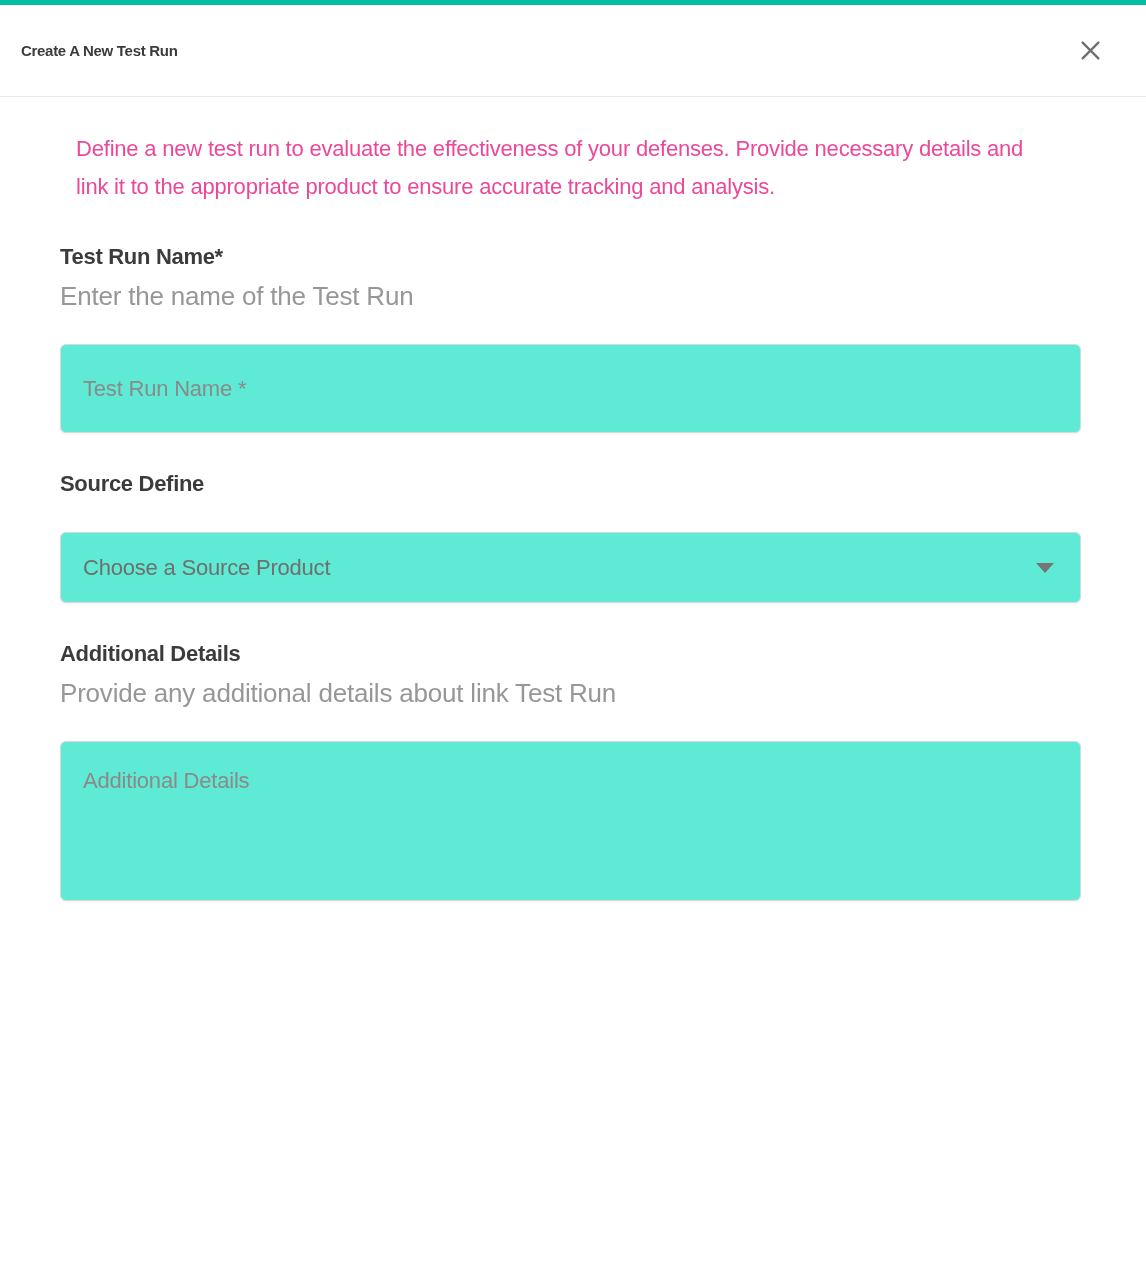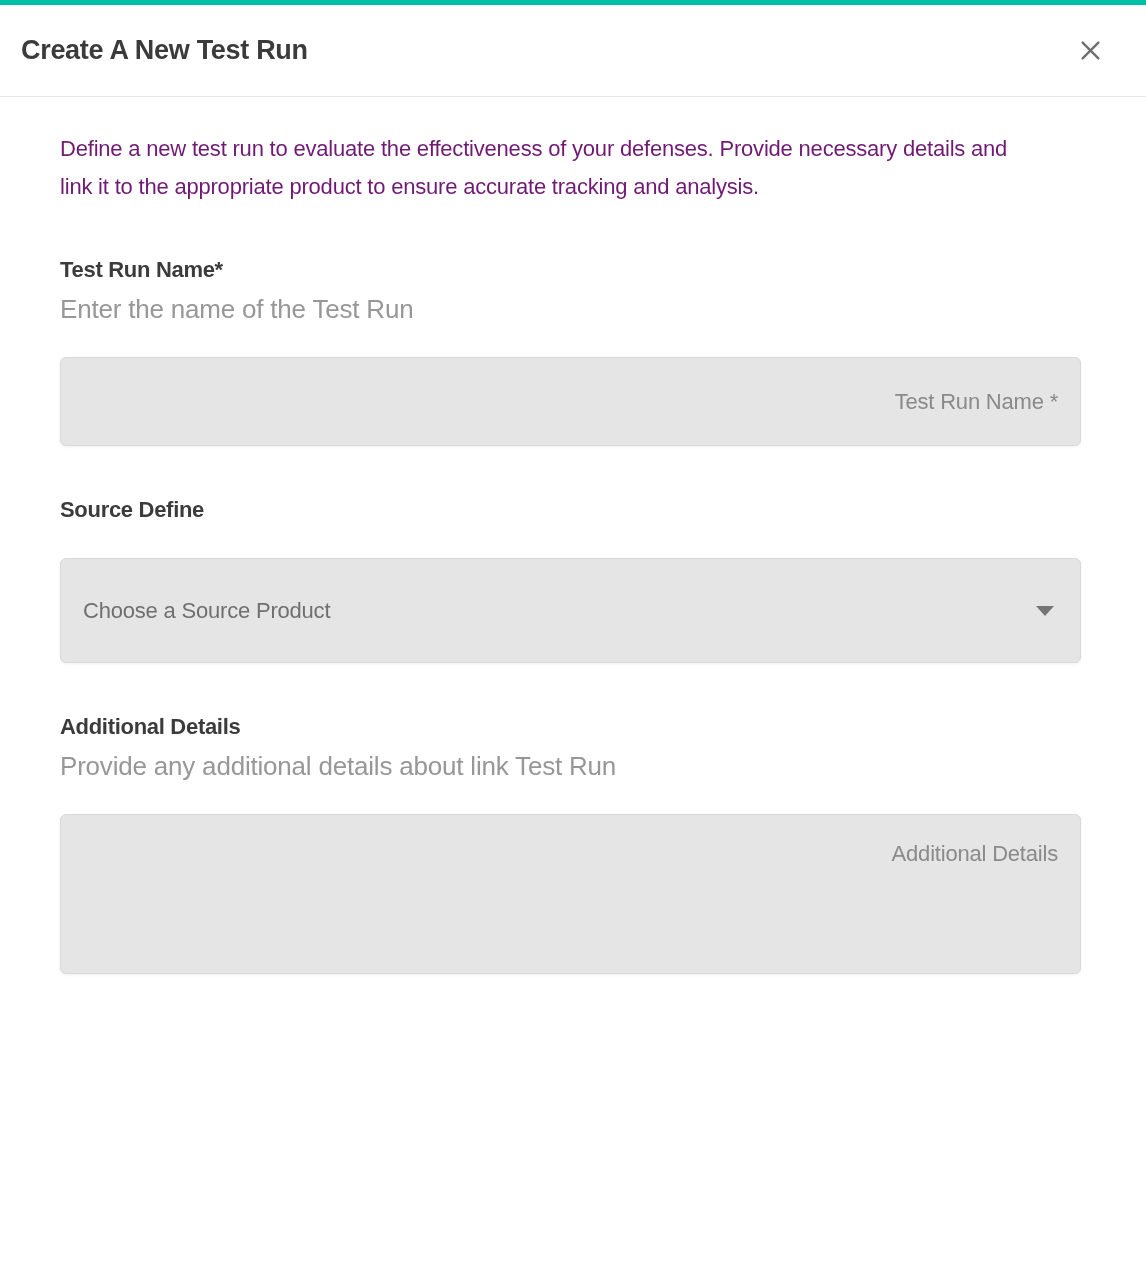--- a/index.html
+++ b/index.html
@@ -22,78 +22,78 @@
   }
   .modal-header {
     height: 92px;
     display: flex;
     align-items: center;
     justify-content: space-between;
     padding: 0 38px 0 21px;
     border-bottom: 1px solid #e9e9e9;
   }
   .modal-title {
-    font-size: 27px;
+    font-size: 15px;
     font-weight: bold;
     color: #3b3b3b;
     letter-spacing: -0.3px;
   }
   .close-btn {
     background: none;
     border: none;
     cursor: pointer;
     padding: 4px;
     display: flex;
     align-items: center;
     justify-content: center;
   }
   .close-btn svg { display: block; }
   .modal-body {
     padding: 33px 65px 0 60px;
   }
   .intro {
     font-size: 22px;
     line-height: 38px;
-    color: #701a75;
+    color: #ec4899;
     max-width: 980px;
+    margin-left: 16px;
   }
-  .field-section { margin-top: 49px; }
+  .field-section { margin-top: 36px; }
   .field-label {
     font-size: 22px;
     font-weight: bold;
     color: #3b3b3b;
     line-height: 30px;
     letter-spacing: -0.3px;
   }
   .field-hint {
     margin-top: 9px;
     font-size: 26px;
     color: #979797;
     line-height: 30px;
   }
   .text-input, .select-box, .text-area {
     margin-top: 33px;
     width: 100%;
     border: 1px solid #d9d9d9;
     border-radius: 6px;
-    background: #e5e5e5;
+    background: #5eead4;
     font-family: "Liberation Sans", "DejaVu Sans", sans-serif;
     font-size: 22px;
     color: #4a4a4a;
     box-shadow: 0 1px 3px rgba(0,0,0,0.06);
-    text-align: right;
   }
   .text-input {
     height: 89px;
     padding: 0 22px;
     outline: none;
   }
   .text-input::placeholder { color: #8a8a8a; opacity: 1; letter-spacing: -0.2px; }
   .select-box {
-    height: 105px;
+    height: 71px;
     padding: 0 26px 0 22px;
     display: flex;
     align-items: center;
     justify-content: space-between;
     cursor: pointer;
   }
   .select-value { color: #6f6f6f; }
   .select-caret {
     width: 0; height: 0;
     border-left: 9px solid transparent;

